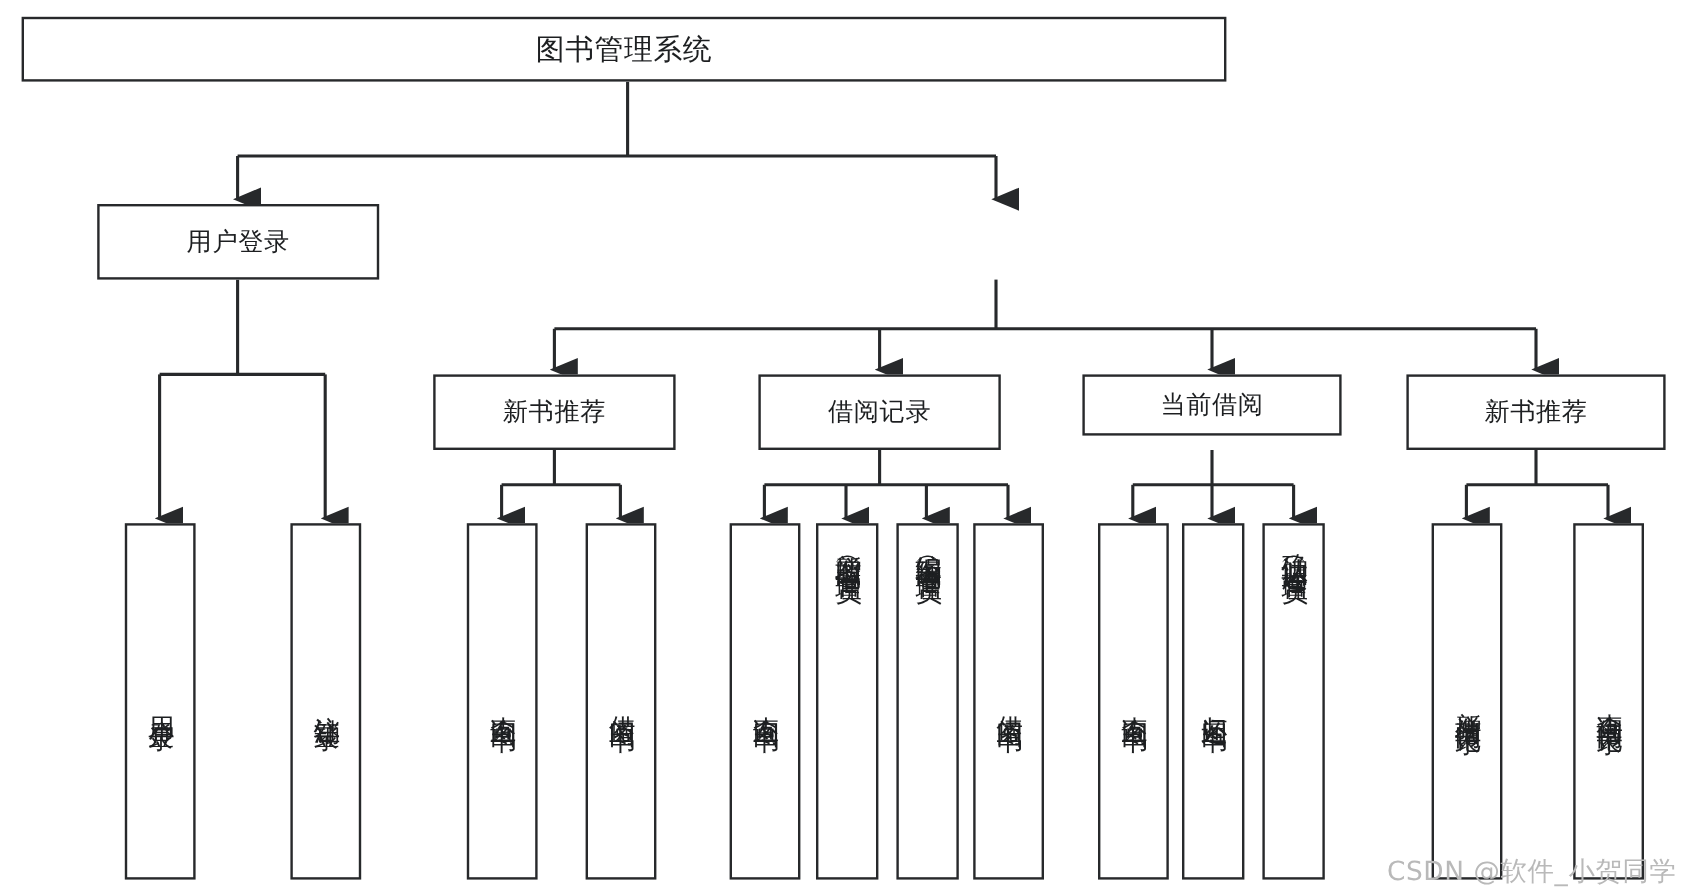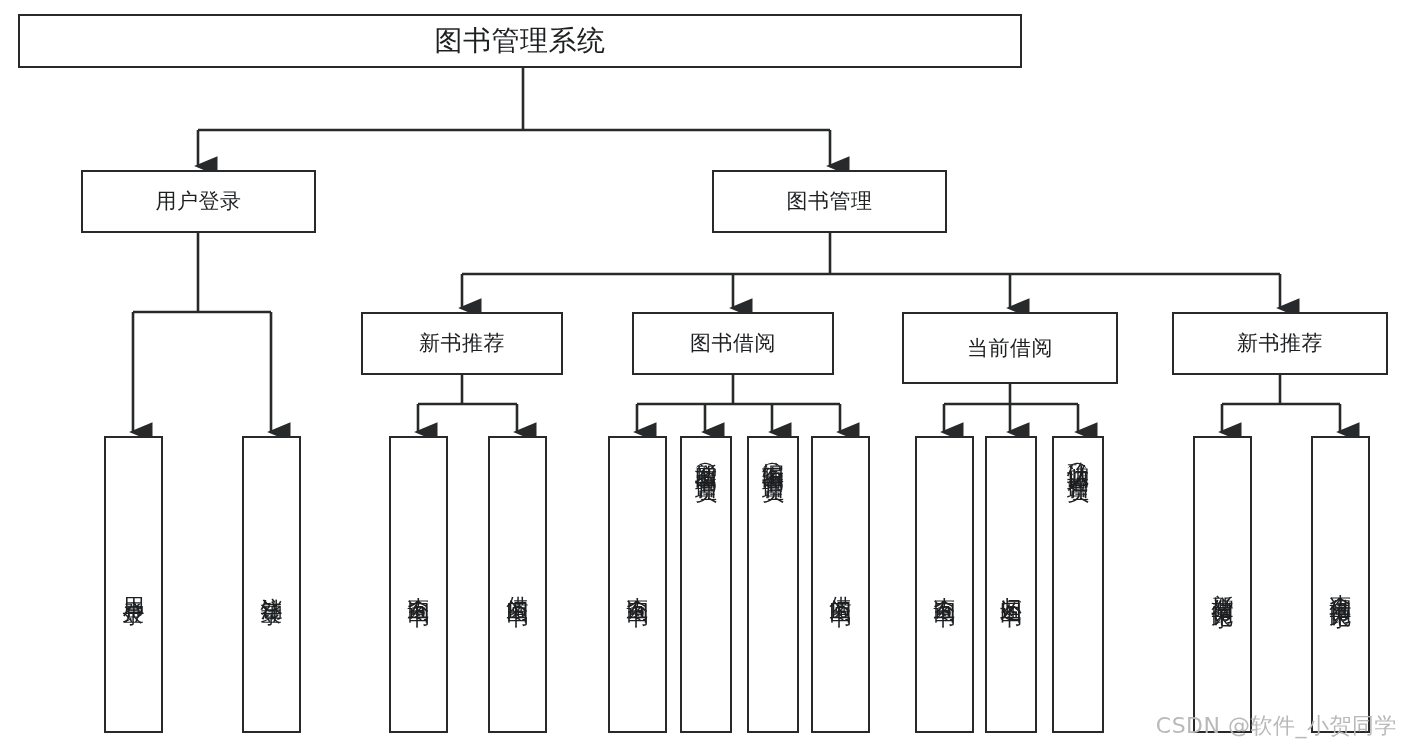--- a/index.html
+++ b/index.html
@@ -41,21 +41,21 @@
   .node .node-label {
     font-size: 21px;
     line-height: 1.18;
     letter-spacing: 0.5px;
     color: #1d1f21;
     text-align: center;
     white-space: nowrap;
   }
   
   #node-root .node-label {
-    font-size: 28px;
+    font-size: 24px;
   }
   
   .node.leaf {
     align-items: flex-start;
     justify-content: center;
     padding-top: 0;
   }
   .node.leaf .node-label {
     writing-mode: vertical-rl;
     text-orientation: upright;
@@ -145,33 +145,30 @@
   </svg>
 
   <div class="node" id="node-root" style="left:18px; top:14px; width:1004px; height:54px;">
     <span class="node-label">图书管理系统</span>
   </div>
 
   <div class="node" style="left:81px; top:170px; width:235px; height:63px;">
     <span class="node-label">用户登录</span>
   </div>
 
-  <div class="node" style="left:712px; top:170px; width:235px; height:63px;">
-    <span class="node-label">图书管理</span>
-  </div>
 
   <div class="node" style="left:361px; top:312px; width:202px; height:63px;">
     <span class="node-label">新书推荐</span>
   </div>
 
   <div class="node" style="left:632px; top:312px; width:202px; height:63px;">
-    <span class="node-label">图书借阅</span>
-  </div>
-
-  <div class="node" style="left:902px; top:312px; width:216px; height:72px;">
+    <span class="node-label">借阅记录</span>
+  </div>
+
+  <div class="node" style="left:902px; top:312px; width:216px; height:51px;">
     <span class="node-label">当前借阅</span>
   </div>
 
   <div class="node" style="left:1172px; top:312px; width:216px; height:63px;">
     <span class="node-label">新书推荐</span>
   </div>
 
   <div class="node leaf center-text" style="left:104px; top:436px; width:59px; height:297px;">
     <span class="node-label">用户登录</span>
   </div>

